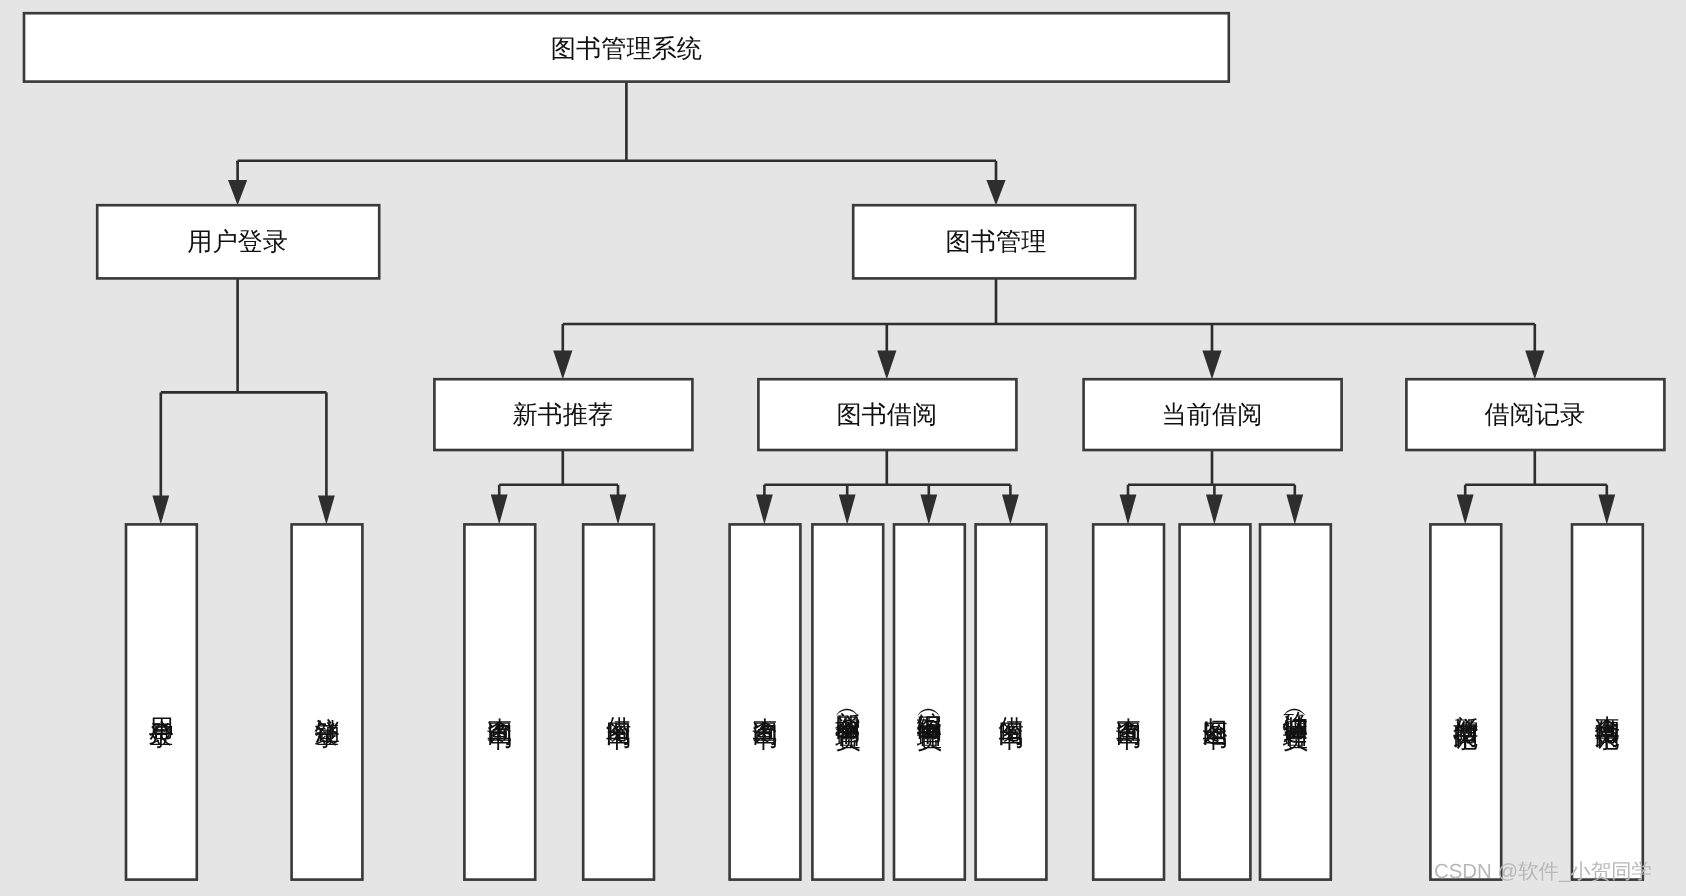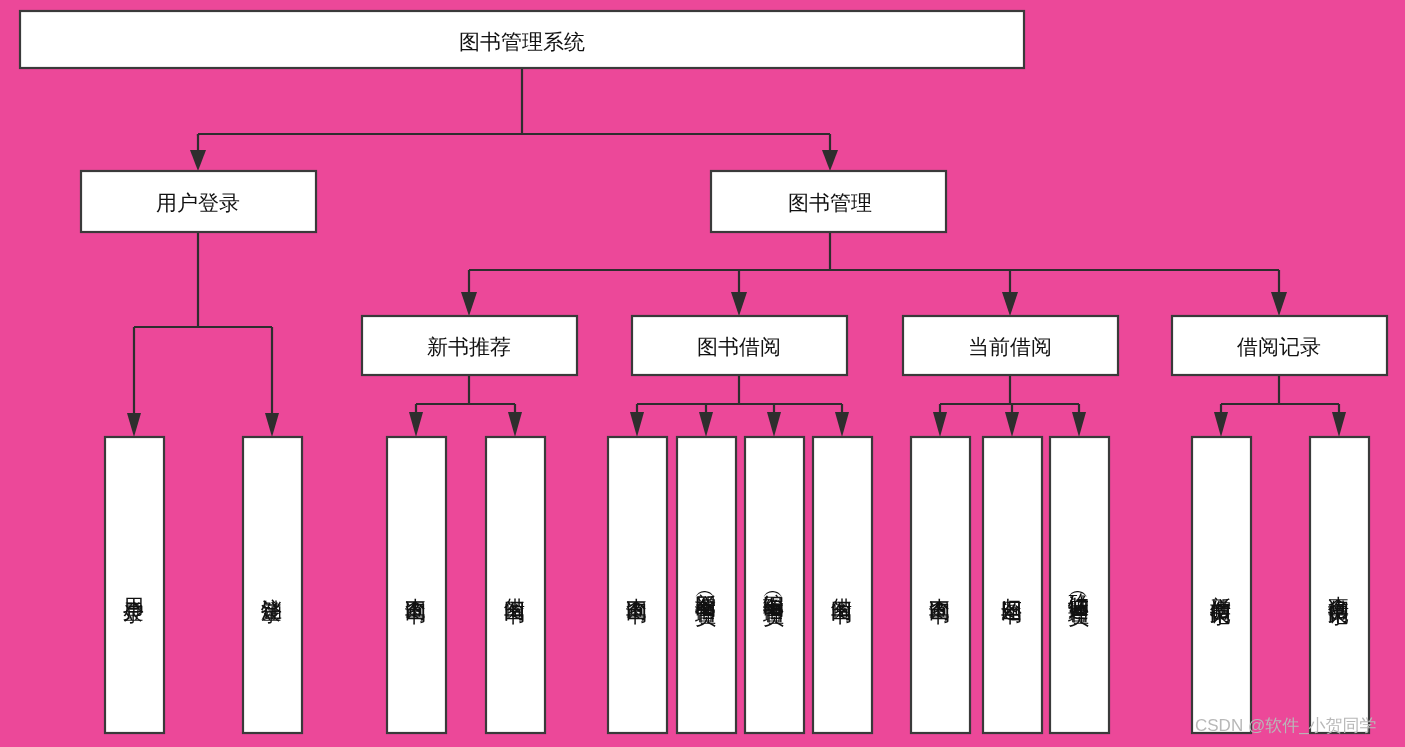--- a/index.html
+++ b/index.html
@@ -10,21 +10,21 @@
   body {
     width: 1405px;
     height: 747px;
     font-family: "Liberation Sans", sans-serif;
     overflow: hidden;
   }
   #diagram-root {
     position: relative;
     width: 1405px;
     height: 747px;
-    background: #ec4899;
+    background: #e5e5e5;
   }
   svg.diagram-svg {
     position: absolute;
     left: 0;
     top: 0;
     width: 1405px;
     height: 747px;
     display: block;
   }
   .node-box {

